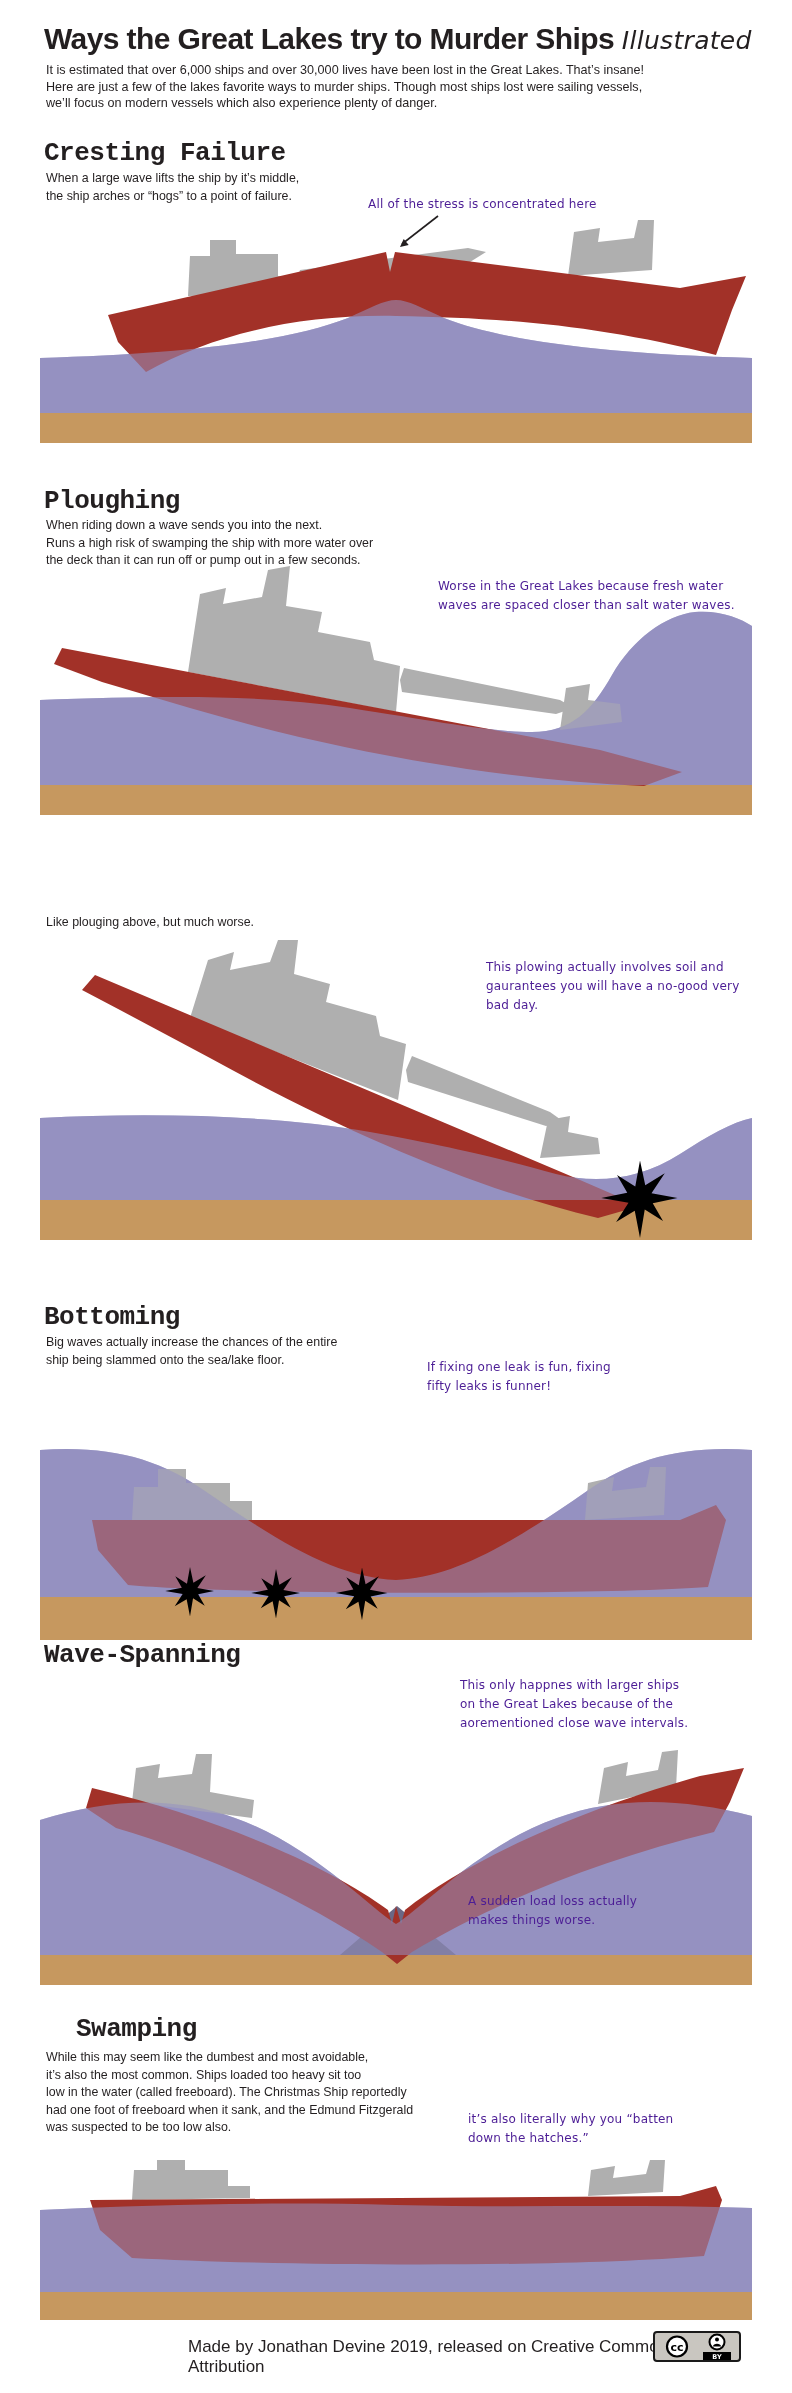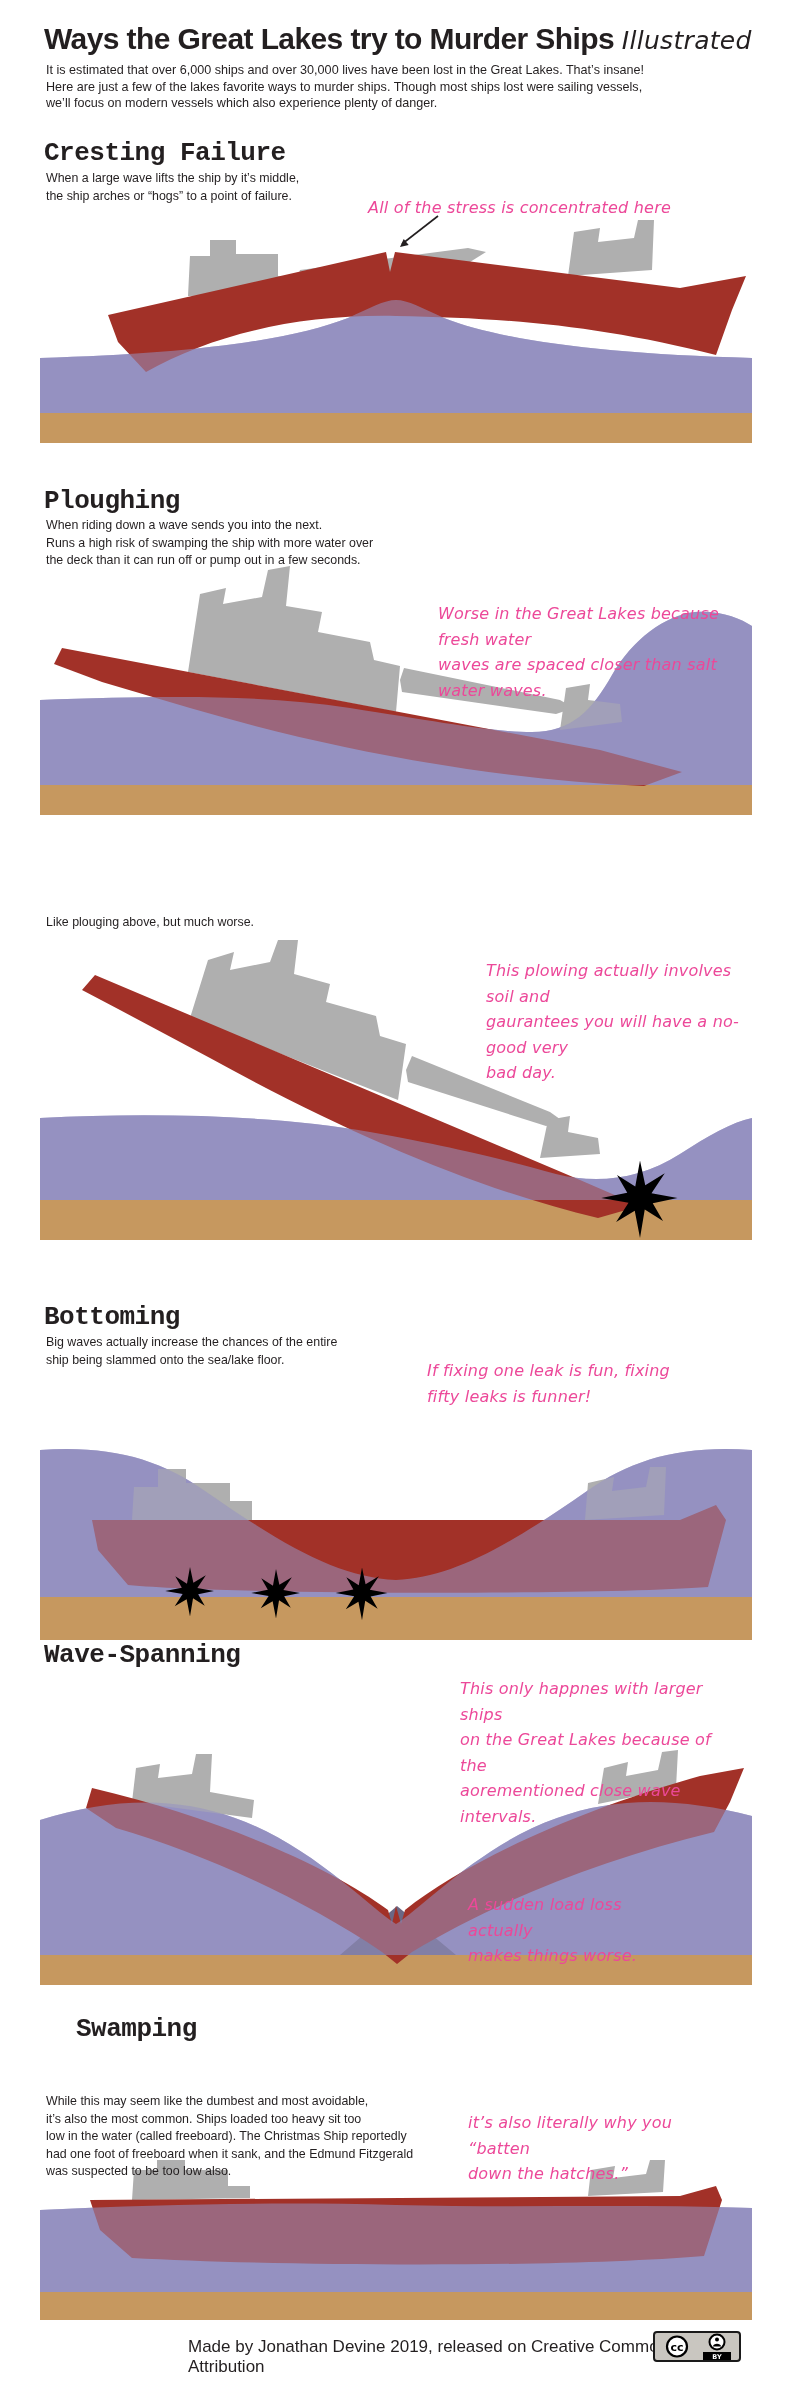--- a/index.html
+++ b/index.html
@@ -11,22 +11,22 @@
         font-family:"Liberation Sans", sans-serif;color:var(--ink);}
   .abs{position:absolute;}
   .z2{z-index:2;}
   svg.panel{position:absolute;left:40px;z-index:1;display:block;}
   h1.title{margin:0;font-size:30px;font-weight:bold;letter-spacing:-0.6px;white-space:nowrap;}
   h1.title .script{font-family:"DejaVu Sans", cursive;font-style:italic;font-weight:500;
         font-size:25px;letter-spacing:0.3px;}
   .intro{margin:0;font-size:12.6px;line-height:1.33;white-space:pre-line;}
   .h2{margin:0;font-size:26px;font-weight:bold;letter-spacing:-0.5px;white-space:nowrap;font-family:Liberation Mono, monospace;}
   .desc{margin:0;font-size:12.4px;line-height:1.42;white-space:pre-line;}
-  .ann{margin:0;font-family:"DejaVu Sans", cursive;font-style:italic;font-size:16px;
-       line-height:1.6;letter-spacing:0.2px;white-space:pre-line;color:#ec4899;}
+  .ann{margin:0;font-family:"DejaVu Sans", cursive;font-size:12px;
+       line-height:1.6;letter-spacing:0.2px;white-space:pre-line;color:#4c1d95;}
   .footer-credit{margin:0;font-size:17px;}
   .waterB{opacity:0.55;}
 </style>
 </head>
 <body>
 
 <div class="page">
 
   <h1 class="title abs z2" style="left:44px;top:22px;"><span>Ways the Great Lakes try to Murder Ships</span> <span class="script">Illustrated</span></h1>
   <p class="intro abs z2" style="left:46px;top:62px;width:660px;">It is estimated that over 6,000 ships and over 30,000 lives have been lost in the Great Lakes. That’s insane!
@@ -47,21 +47,21 @@
     <path style="fill:var(--hull)" d="M68,125 L346,62 L350,82 L355,62 L640,98 L706,86 L692,120 L676,165 C560,136 470,128 356,126 C255,124 170,146 106,182 L78,152 Z"></path>
     <path class="waterB" style="fill:var(--water)" d="M0,168 C150,164 252,150 308,128 C330,118 344,110 356,110 C368,110 382,118 404,128 C460,150 562,164 712,168 L712,223 L0,223 Z"></path>
     <line x1="398" y1="26" x2="362" y2="54" stroke="#231F20" stroke-width="1.6"></line>
     <polygon points="360,57 368.7,55.1 363.7,48.9" fill="#231F20"></polygon>
   </svg>
 
   <h2 class="h2 abs z2" style="left:44px;top:486px;">Ploughing</h2>
   <p class="desc abs z2" style="left:46px;top:517px;">When riding down a wave sends you into the next.
 Runs a high risk of swamping the ship with more water over
 the deck than it can run off or pump out in a few seconds.</p>
-  <p class="ann abs z2" style="left:438px;top:577px;width:300px;margin-top:24px;">Worse in the Great Lakes because fresh water
+  <p class="ann abs z2" style="left:438px;top:577px;width:300px;">Worse in the Great Lakes because fresh water
 waves are spaced closer than salt water waves.</p>
 
   <svg class="panel" style="top:560px;" width="712" height="255" viewBox="0 0 712 255">
     <path style="fill:var(--water)" d="M0,140 C120,136 220,134 310,148 C400,162 452,172 492,172 C532,172 552,150 572,115 C592,80 625,55 655,52 C680,50 700,58 712,66 L712,225 L0,225 Z"></path>
     <rect style="fill:var(--floor)" x="0" y="225" width="712" height="30"></rect>
     <path style="fill:var(--gray)" d="M148,112 L160,34 L186,28 L183,44 L222,37 L228,10 L250,6 L246,46 L282,52 L278,72 L330,82 L334,100 L360,106 L356,152 Z"></path>
     <path style="fill:var(--gray)" d="M360,120 L364,108 L520,140 L534,148 L516,154 L362,132 Z"></path>
     <path style="fill:var(--gray)" d="M520,170 L526,128 L550,124 L548,140 L580,144 L582,162 Z"></path>
     <path style="fill:var(--hull)" d="M22,88 L560,190 L642,212 L604,226 C460,220 300,192 150,148 L62,122 L14,104 Z"></path>
     <path class="waterB" style="fill:var(--water)" d="M0,140 C120,136 220,134 310,148 C400,162 452,172 492,172 C532,172 552,150 572,115 C592,80 625,55 655,52 C680,50 700,58 712,66 L712,225 L0,225 Z"></path>
@@ -115,21 +115,21 @@
     <path style="fill:var(--water)" d="M0,80 C70,58 135,56 195,78 C270,104 330,168 356,184 C382,168 442,104 517,78 C577,56 642,58 712,76 L712,215 L0,215 Z"></path>
     <rect style="fill:var(--floor)" x="0" y="215" width="712" height="30"></rect>
     <path style="fill:var(--spill)" d="M357,166 L300,215 L416,215 Z"></path>
     <path style="fill:var(--gray)" d="M92,62 L96,28 L120,24 L118,38 L152,34 L156,14 L172,14 L170,52 L214,60 L212,78 Z"></path>
     <path style="fill:var(--gray)" d="M558,64 L564,28 L588,22 L586,36 L618,30 L622,12 L638,10 L636,48 Z"></path>
     <path style="fill:var(--hull)" d="M52,48 C180,78 292,128 348,170 L352,184 L356,166 L361,184 L365,170 C425,122 538,70 660,36 L704,28 L690,62 L674,92 C560,120 455,162 372,212 L357,224 L342,212 C262,158 160,112 76,88 L46,68 Z"></path>
     <path class="waterB" style="fill:var(--water)" d="M0,80 C70,58 135,56 195,78 C270,104 330,168 356,184 C382,168 442,104 517,78 C577,56 642,58 712,76 L712,215 L0,215 Z"></path>
   </svg>
 
   <h2 class="h2 abs z2" style="left:44px;top:2014px;margin-left:32px;">Swamping</h2>
-  <p class="desc abs z2" style="left:46px;top:2049px;margin-top:44px;">While this may seem like the dumbest and most avoidable,
+  <p class="desc abs z2" style="left:46px;top:2049px;">While this may seem like the dumbest and most avoidable,
 it’s also the most common. Ships loaded too heavy sit too
 low in the water (called freeboard). The Christmas Ship reportedly
 had one foot of freeboard when it sank, and the Edmund Fitzgerald
 was suspected to be too low also.</p>
   <p class="ann abs z2" style="left:468px;top:2110px;width:230px;">it’s also literally why you “batten
 down the hatches.”</p>
 
   <svg class="panel" style="top:2158px;" width="712" height="162" viewBox="0 0 712 162">
     <path style="fill:var(--water)" d="M0,52 C130,46 240,44 356,47 C472,50 590,46 712,50 L712,134 L0,134 Z"></path>
     <rect style="fill:var(--floor)" x="0" y="134" width="712" height="28"></rect>

